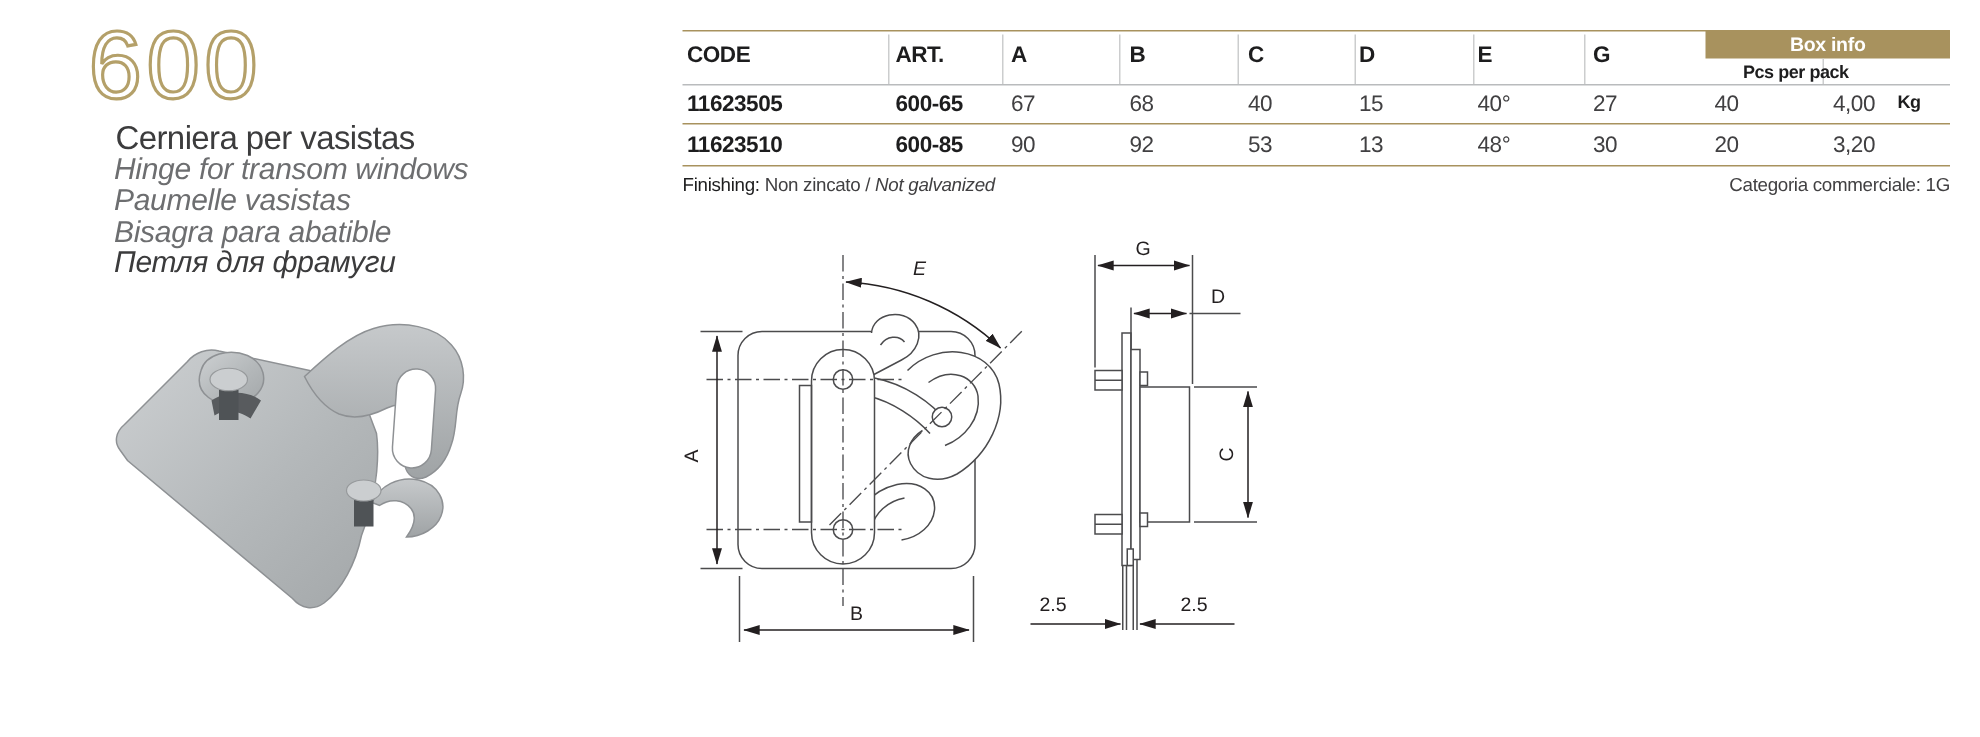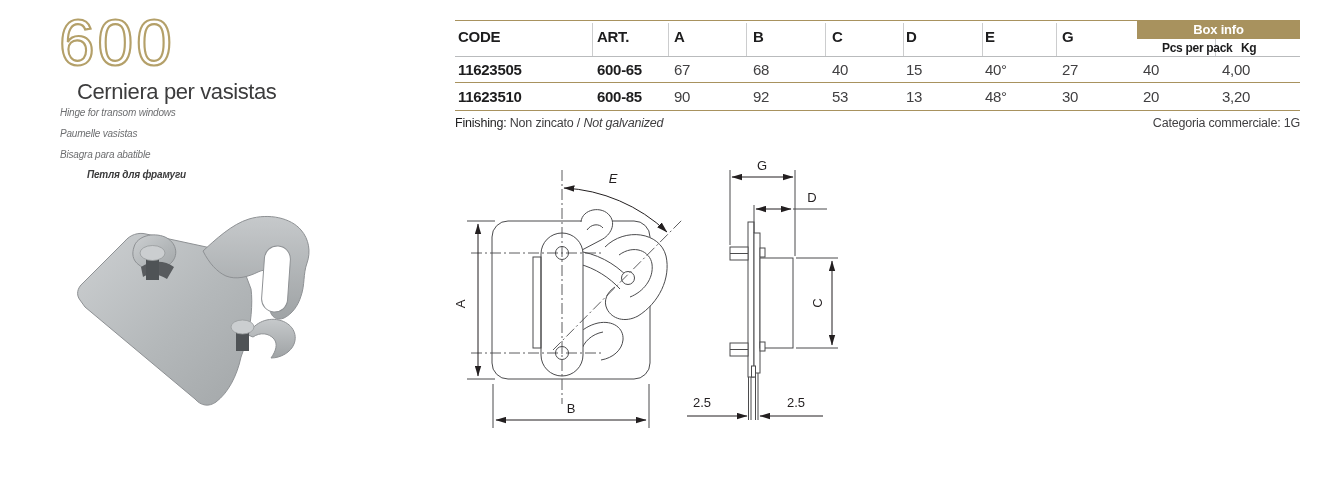--- a/index.html
+++ b/index.html
@@ -4,23 +4,23 @@
 <style>
   * { margin:0; padding:0; box-sizing:border-box; }
   html,body { background:#fff; }
   .page {
     position:relative; width:1320px; height:453px; background:#fff; overflow:hidden;
     font-family:"Liberation Sans","DejaVu Sans",sans-serif; color:#231f20;
   }
   
   .series-svg { position:absolute; left:56px; top:8px; }
   .product-title { position:absolute; left:77px; top:79px; font-size:22px; letter-spacing:-0.4px; color:#3c3c3d; font-weight:normal; }
-  .translations { position:absolute; left:60px; top:103px; line-height:20.8px; font-size:10px; }
+  .translations { position:absolute; left:76px; top:103px; line-height:20.8px; font-size:20px; }
   .translations .tr { font-style:italic; color:#6d6e70; letter-spacing:-0.2px; }
-  .translations .tr.last { color:#3b3b3c; font-weight:bold;margin-left:27px; }
+  .translations .tr.last { color:#3b3b3c; font-weight:normal; }
   .photo-svg { position:absolute; left:65px; top:205px; }
   
   .spec-table { position:absolute; left:455px; top:20px; width:845px; height:140px; }
   .hline { position:absolute; left:0; width:845px; height:1px; }
   .hline.gold { background:#a8925e; }
   .hline.gray { background:#b9bbbd; }
   .vsep { position:absolute; top:3px; width:1px; height:33px; background:#cccdce; }
   .vsep.sub { top:19px; height:17px; }
   .box-head { position:absolute; left:682px; top:0; width:163px; height:19px; background:#a8925e;
               color:#fff; font-size:13px; font-weight:bold; text-align:center; line-height:19px; letter-spacing:-0.2px; }
@@ -112,21 +112,21 @@
 
     <div class="col-h" style="left:3px;">CODE</div>
     <div class="col-h" style="left:142px;">ART.</div>
     <div class="col-h" style="left:219px;">A</div>
     <div class="col-h" style="left:298px;">B</div>
     <div class="col-h" style="left:377px;">C</div>
     <div class="col-h" style="left:451px;">D</div>
     <div class="col-h" style="left:530px;">E</div>
     <div class="col-h" style="left:607px;">G</div>
     <div class="sub-h" style="left:688px;">Pcs per pack</div>
-    <div class="sub-h" style="left:767px;">Kg</div>
+    <div class="sub-h" style="left:791px;margin-top:20px;">Kg</div>
 
     <div class="hline gray" style="top:36px;"></div>
 
     <div>
       <div class="cell strong row1" style="left:3px;">11623505</div>
       <div class="cell strong row1" style="left:142px;">600-65</div>
       <div class="cell row1" style="left:219px;">67</div>
       <div class="cell row1" style="left:298px;">68</div>
       <div class="cell row1" style="left:377px;">40</div>
       <div class="cell row1" style="left:451px;">15</div>

